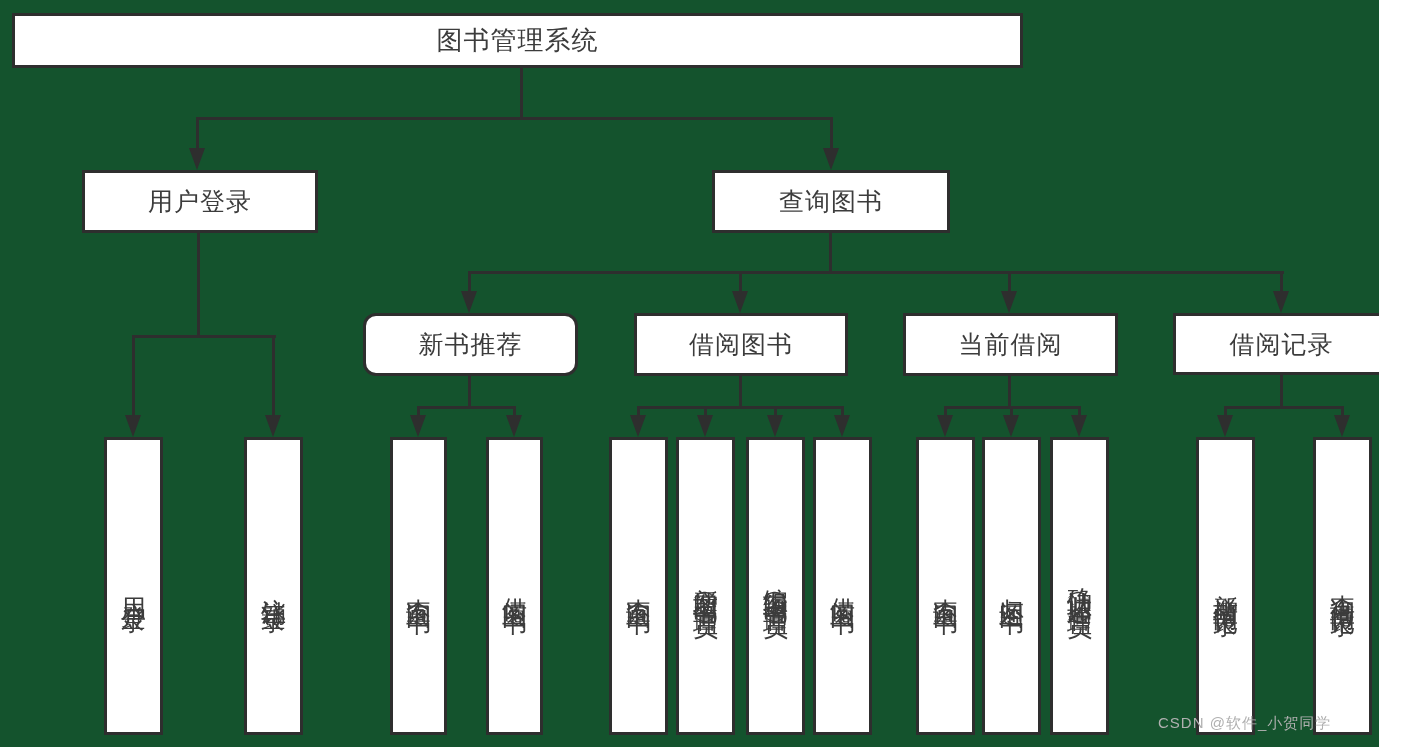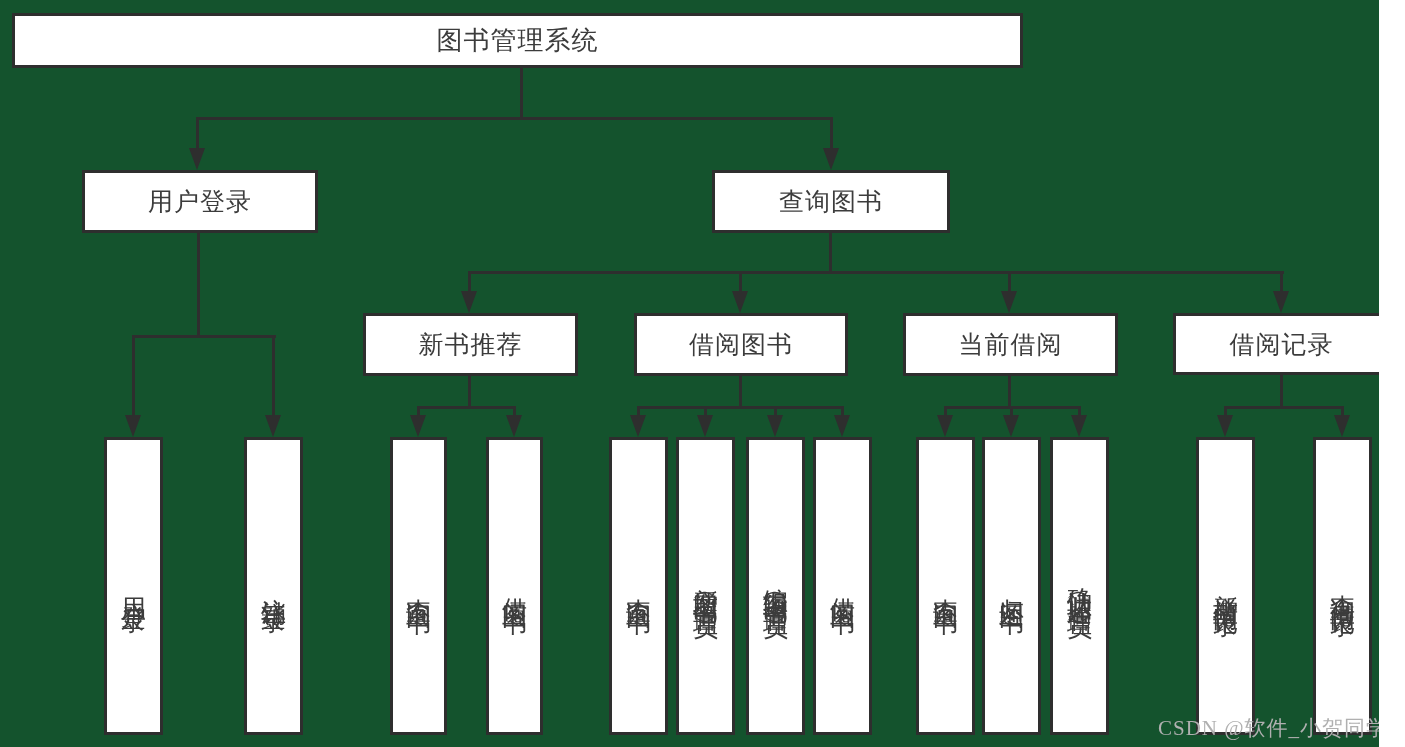--- a/index.html
+++ b/index.html
@@ -7,34 +7,34 @@
   .canvas{position:relative;width:1379px;height:747px;background:#14532d;overflow:hidden;}
   .box{position:absolute;box-sizing:border-box;border:3px solid #2e2e2e;background:#ffffff;
        display:flex;align-items:center;justify-content:center;color:#3c3c3c;}
   .hbox{font-size:25px;letter-spacing:1px;}
   .root{font-size:26px;}
   .vbox{writing-mode:vertical-rl;text-orientation:mixed;font-size:25px;letter-spacing:4px;line-height:1.0;}
   .vl{position:absolute;width:3px;background:#2e2e2e;}
   .hl{position:absolute;height:3px;background:#2e2e2e;}
   .ar{position:absolute;width:0;height:0;border-left:8px solid transparent;
       border-right:8px solid transparent;border-top:22px solid #2e2e2e;}
-  .watermark{position:absolute;left:1158px;top:714px;font-size:21px;color:#b0b0b0;
-      letter-spacing:1px;white-space:nowrap;z-index:5;font-family:Liberation Serif, serif;}
+  .watermark{position:absolute;left:1158px;top:714px;font-size:15px;color:#b0b0b0;
+      letter-spacing:1px;white-space:nowrap;z-index:5;}
 </style>
 </head>
 <body>
 
 <div class="canvas">
 
   <div class="box hbox root" style="left:12px;top:13px;width:1011px;height:55px;">图书管理系统</div>
 
   <div class="box hbox" style="left:82px;top:170px;width:236px;height:63px;">用户登录</div>
   <div class="box hbox" style="left:712px;top:170px;width:238px;height:63px;">查询图书</div>
 
-  <div class="box hbox" style="left:363px;top:313px;width:215px;height:63px;">新书推荐</div>
+  <div class="box hbox" style="left:363px;top:313px;width:215px;height:63px;border-radius:13px;">新书推荐</div>
   <div class="box hbox" style="left:634px;top:313px;width:214px;height:63px;">借阅图书</div>
   <div class="box hbox" style="left:1173px;top:313px;width:217px;height:62px;">借阅记录</div>
   <div class="box hbox" style="left:903px;top:313px;width:215px;height:63px;">当前借阅</div>
 
   <div class="box vbox" style="left:104px;top:437px;width:59px;height:298px;">用户登录</div>
   <div class="box vbox" style="left:244px;top:437px;width:59px;height:298px;">注销登录</div>
 
   <div class="box vbox" style="left:390px;top:437px;width:57px;height:298px;">查询图书</div>
   <div class="box vbox" style="left:486px;top:437px;width:57px;height:298px;">借阅图书</div>
 

